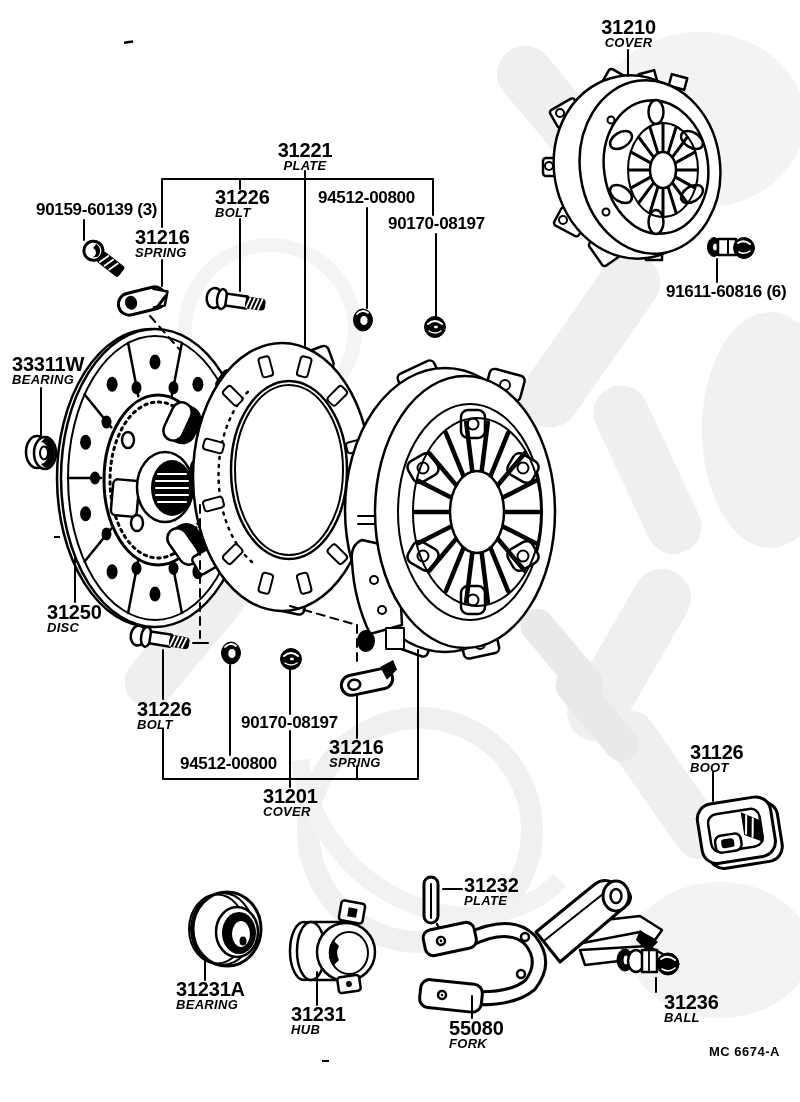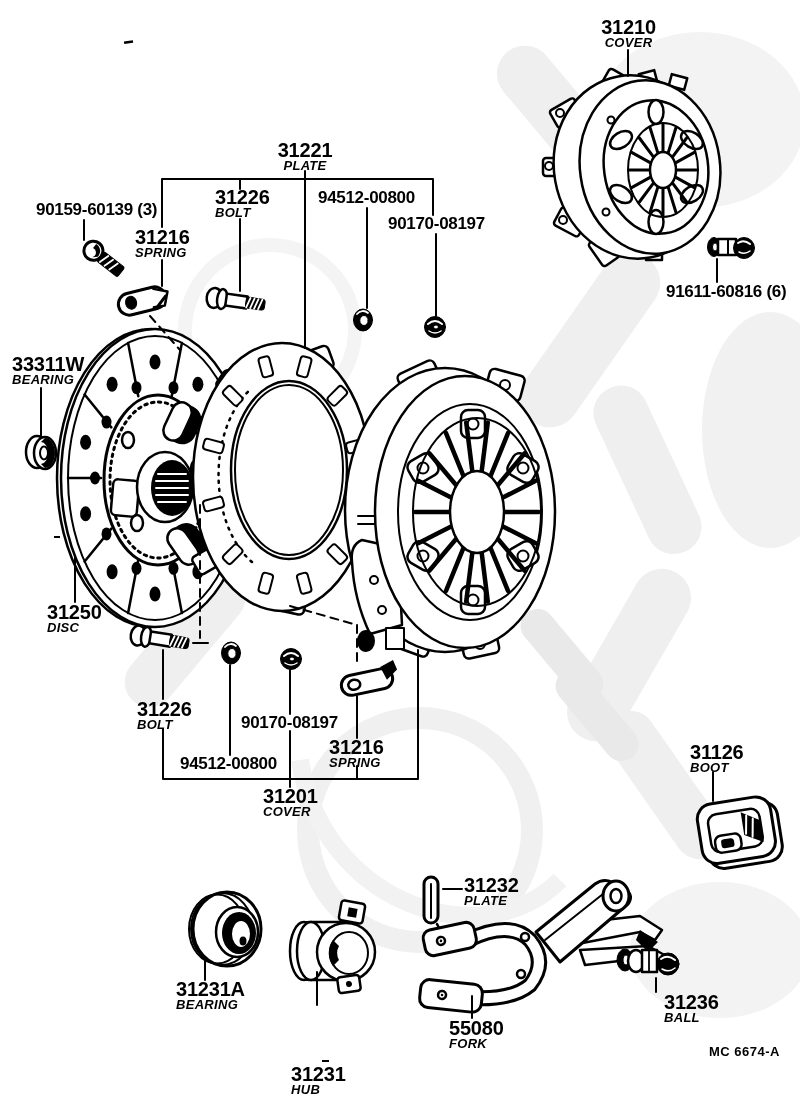--- a/index.html
+++ b/index.html
@@ -471,21 +471,21 @@
   <span class="nm">BOOT</span>
 </div>
 <div class="lbl" style="left:464px;top:877px;">
   <span class="num">31232</span>
   <span class="nm">PLATE</span>
 </div>
 <div class="lbl" style="left:176px;top:981px;">
   <span class="num">31231A</span>
   <span class="nm">BEARING</span>
 </div>
-<div class="lbl" style="left:291px;top:1066px;">
+<div class="lbl" style="left:291px;top:1006px;">
   <span class="num">31231</span>
   <span class="nm">HUB</span>
 </div>
 <div class="lbl" style="left:449px;top:1020px;">
   <span class="num">55080</span>
   <span class="nm">FORK</span>
 </div>
 <div class="lbl" style="left:629px;top:994px;margin-left:35px;">
   <span class="num">31236</span>
   <span class="nm">BALL</span>

